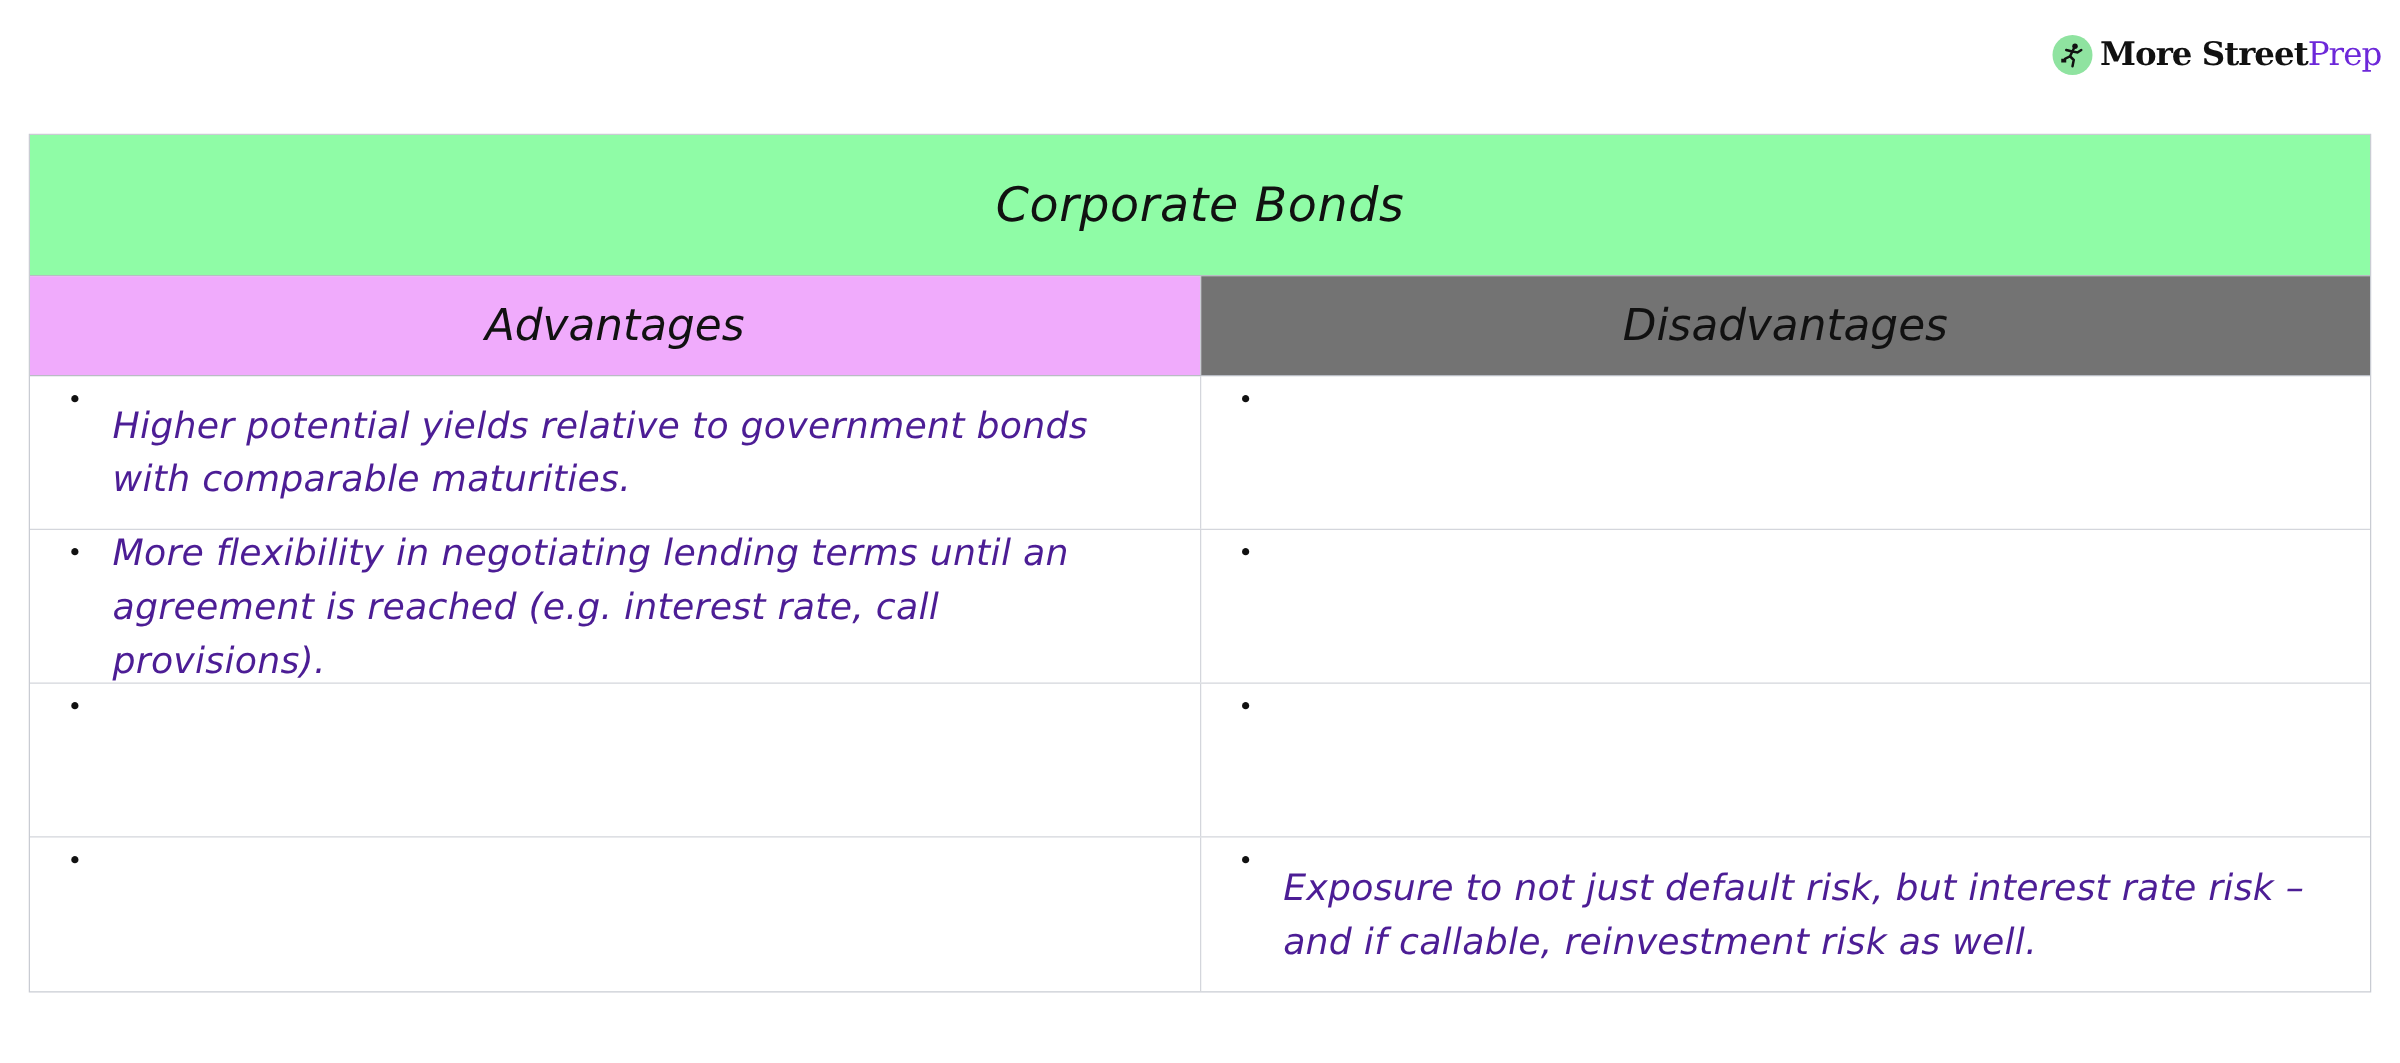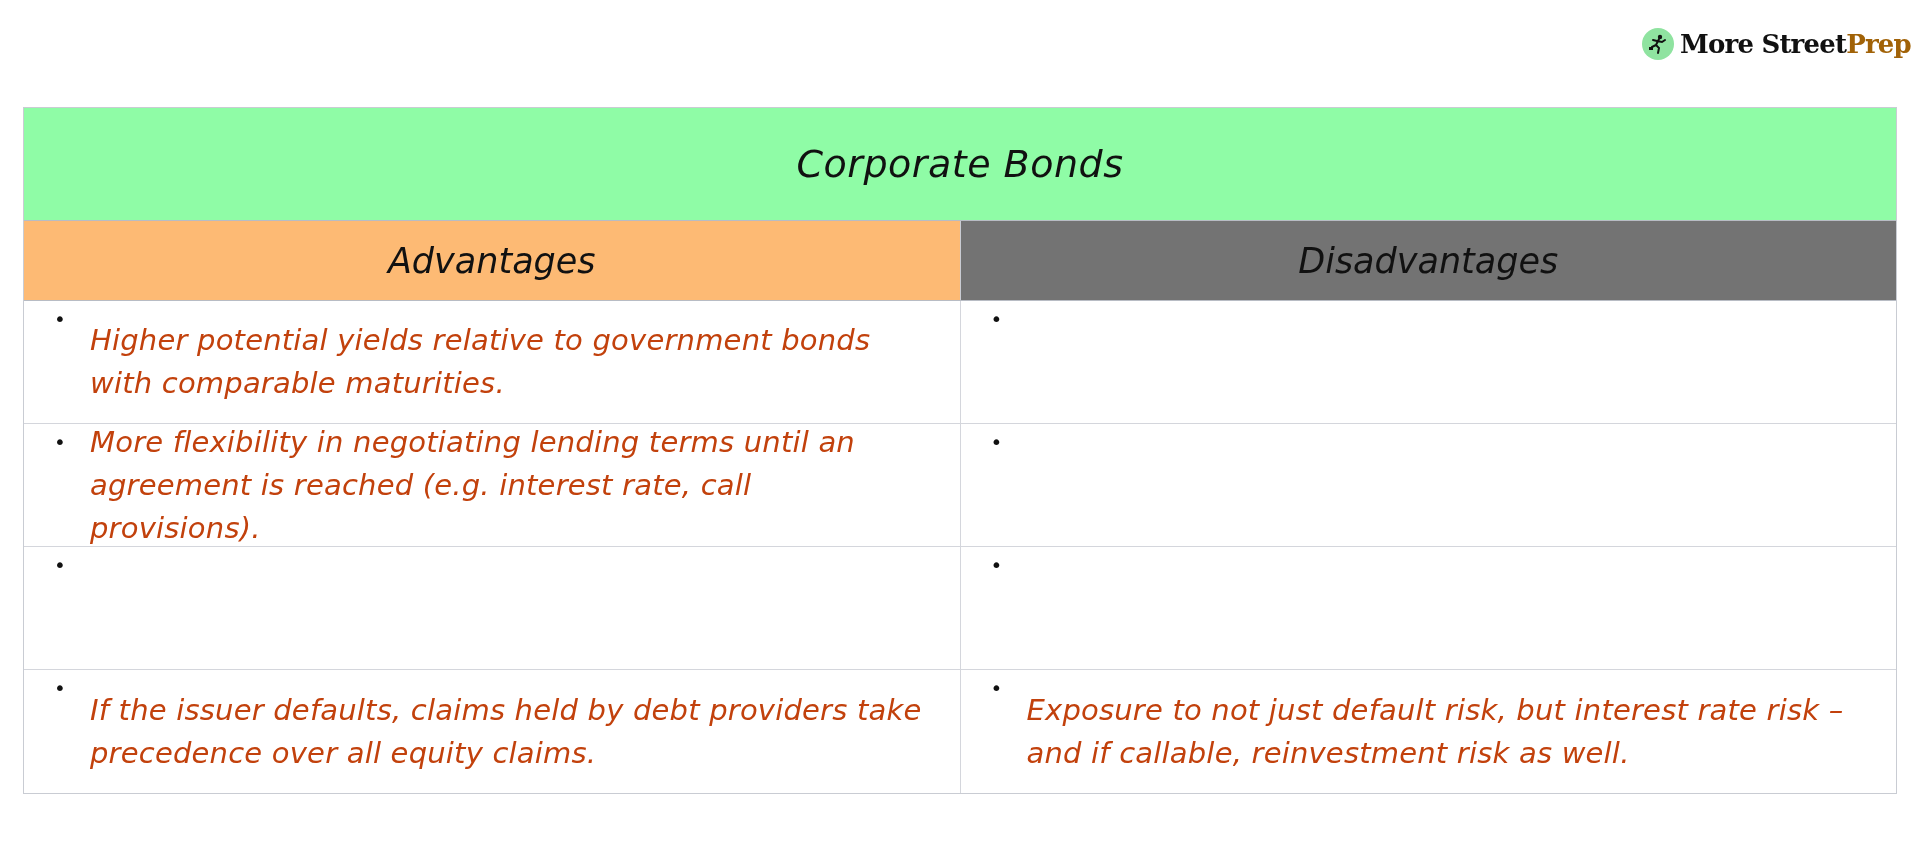--- a/index.html
+++ b/index.html
@@ -12,57 +12,57 @@
     height: 36px;
   }
   .logo-badge {
     width: 32px; height: 32px; border-radius: 50%;
     background: #8fe3a0; display: flex; align-items: center; justify-content: center;
   }
   .logo-text {
     font-family: "DejaVu Serif", serif; font-weight: bold; font-size: 26px;
     letter-spacing: -0.8px; color: #111;
   }
-  .logo-text .accent { color: #a16207; font-weight: bold; }
+  .logo-text .accent { color: #6d28d9; font-weight: normal; }
 
   .table {
     position: absolute; left: 23px; top: 107px; width: 1874px;
     border: 1.5px solid #c9ccd3;
   }
   .title-row {
     height: 113px; background: #8ffca6;
     display: flex; align-items: center; justify-content: center;
     border-bottom: 1.5px solid #b8bcc4;
   }
   .title {
     font-family: "DejaVu Sans", sans-serif; font-style: oblique;
     font-size: 38px; color: #111; letter-spacing: 0.5px;
   }
   .header-row { display: flex; height: 80px; border-bottom: 1.5px solid #b8bcc4; }
   .header-cell {
     flex: 1; display: flex; align-items: center; justify-content: center;
     font-style: oblique; font-size: 35px; color: #111;
   }
-  .header-cell.adv { background: #fdba74; border-right: 1.5px solid #c9ccd3; }
+  .header-cell.adv { background: #f0abfc; border-right: 1.5px solid #c9ccd3; }
   .header-cell.dis { background: #737373; }
 
   .data-row { display: flex; height: 123px; border-bottom: 1.5px solid #d4d6dc; }
   .data-row:last-child { border-bottom: none; }
   .data-cell {
     flex: 1; display: flex; align-items: center;
     padding: 0 30px 0 30px;
   }
   .data-cell.adv { border-right: 1.5px solid #d4d6dc; }
   .bullet {
     width: 36px; flex: 0 0 36px; font-size: 20px; color: #111;
     align-self: flex-start; margin-top: 6px;
   }
   .cell-text {
     font-style: oblique; font-size: 29px; line-height: 43px;
-    color: #c2410c; letter-spacing: 0.2px;
+    color: #4c1d95; letter-spacing: 0.2px;
   }
 </style>
 </head>
 <body>
 
 <div class="logo">
   <span class="logo-badge">
     <svg width="24" height="24" viewBox="0 0 24 24">
       <circle cx="14" cy="5" r="2.2" fill="#111"></circle>
       <path d="M13 7 L10 13 L6 15 M10 13 L13 16 L12 21 M11 9 L16 10 L19 8 M11 9 L7 8" stroke="#111" stroke-width="2" fill="none" stroke-linecap="round"></path>
@@ -106,20 +106,19 @@
       <span class="bullet">•</span>
     </div>
     <div class="data-cell dis">
       <span class="bullet">•</span>
     </div>
   </div>
 
   <div class="data-row">
     <div class="data-cell adv">
       <span class="bullet">•</span>
-      <span class="cell-text">If the issuer defaults, claims held by debt providers take precedence over all equity claims.</span>
     </div>
     <div class="data-cell dis">
       <span class="bullet">•</span>
       <span class="cell-text">Exposure to not just default risk, but interest rate risk – and if callable, reinvestment risk as well.</span>
     </div>
   </div>
 </div>
 
 </body></html>

